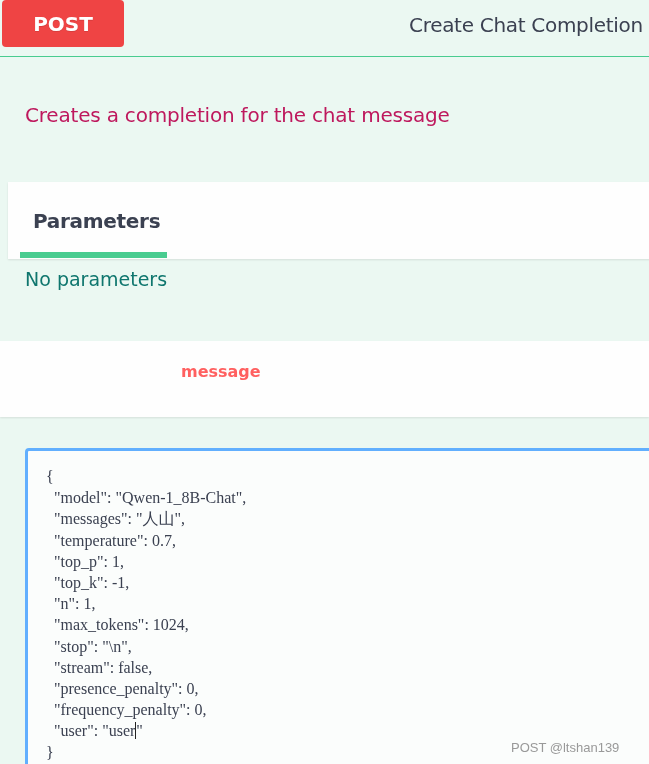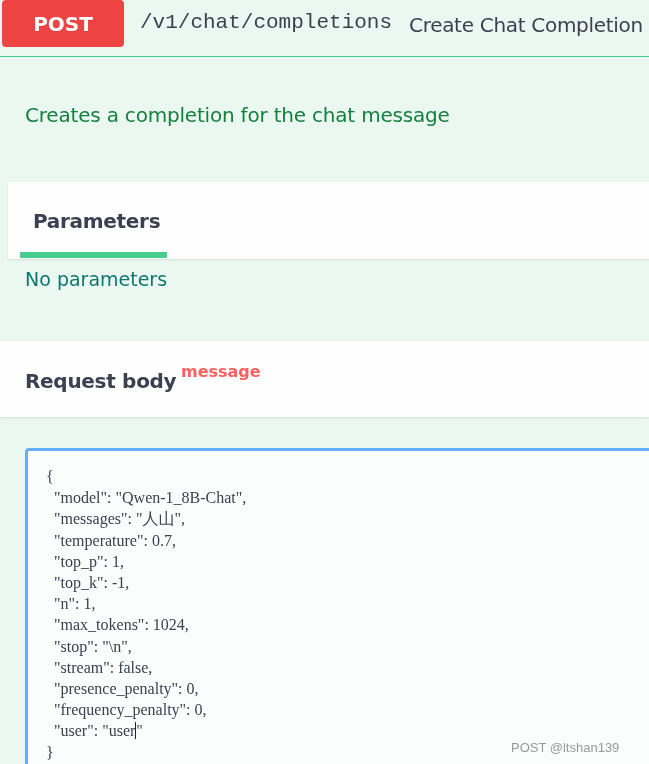--- a/index.html
+++ b/index.html
@@ -28,21 +28,21 @@
       font-family: "Liberation Mono", "DejaVu Sans Mono", monospace;
       font-size: 21px; color: #3b4151;
     }
     .summary-desc {
       position: absolute; left: 409px; top: 13px;
       font-size: 20px; color: #3b4151;
       font-family: "DejaVu Sans", sans-serif; letter-spacing: -0.3px;
     }
     .description {
       position: absolute; left: 25px; top: 103px;
-      font-size: 20px; color: #15803d;
+      font-size: 20px; color: #be185d;
       font-family: "DejaVu Sans", sans-serif; letter-spacing: -0.2px;
     }
     .params-header {
       position: absolute; left: 8px; top: 182px; width: 649px; height: 77px;
       background: #fefefe;
       box-shadow: 0 1px 2px rgba(0,0,0,.1);
     }
     .tab-params {
       position: absolute; left: 25px; top: 27px;
       font-size: 20px; font-weight: bold; color: #3b4151;
@@ -91,35 +91,33 @@
       position: absolute; left: 511px; top: 740px;
       font-size: 13px; color: #999;
       font-family: "Liberation Sans", sans-serif;
     }
   </style>
 </head>
 <body>
 
 <div class="opblock-summary">
   <div class="method">POST</div>
-  <span class="path">/v1/chat/completions</span>
   <span class="summary-desc">Create Chat Completion</span>
 </div>
 
 <div class="description">Creates a completion for the chat message</div>
 
 <div class="params-header">
   <div class="tab-params">Parameters</div>
   <div class="tab-underline"></div>
 </div>
 
 <div class="no-params">No parameters</div>
 
 <div class="body-header">
-  <div class="body-title">Request body</div>
   <div class="required">message</div>
 </div>
 
 <div class="body-editor">
 <pre><span>{</span>
 <span>  "model": "Qwen-1_8B-Chat",</span>
 <span>  "messages": "人山",</span>
 <span>  "temperature": 0.7,</span>
 <span>  "top_p": 1,</span>
 <span>  "top_k": -1,</span>

